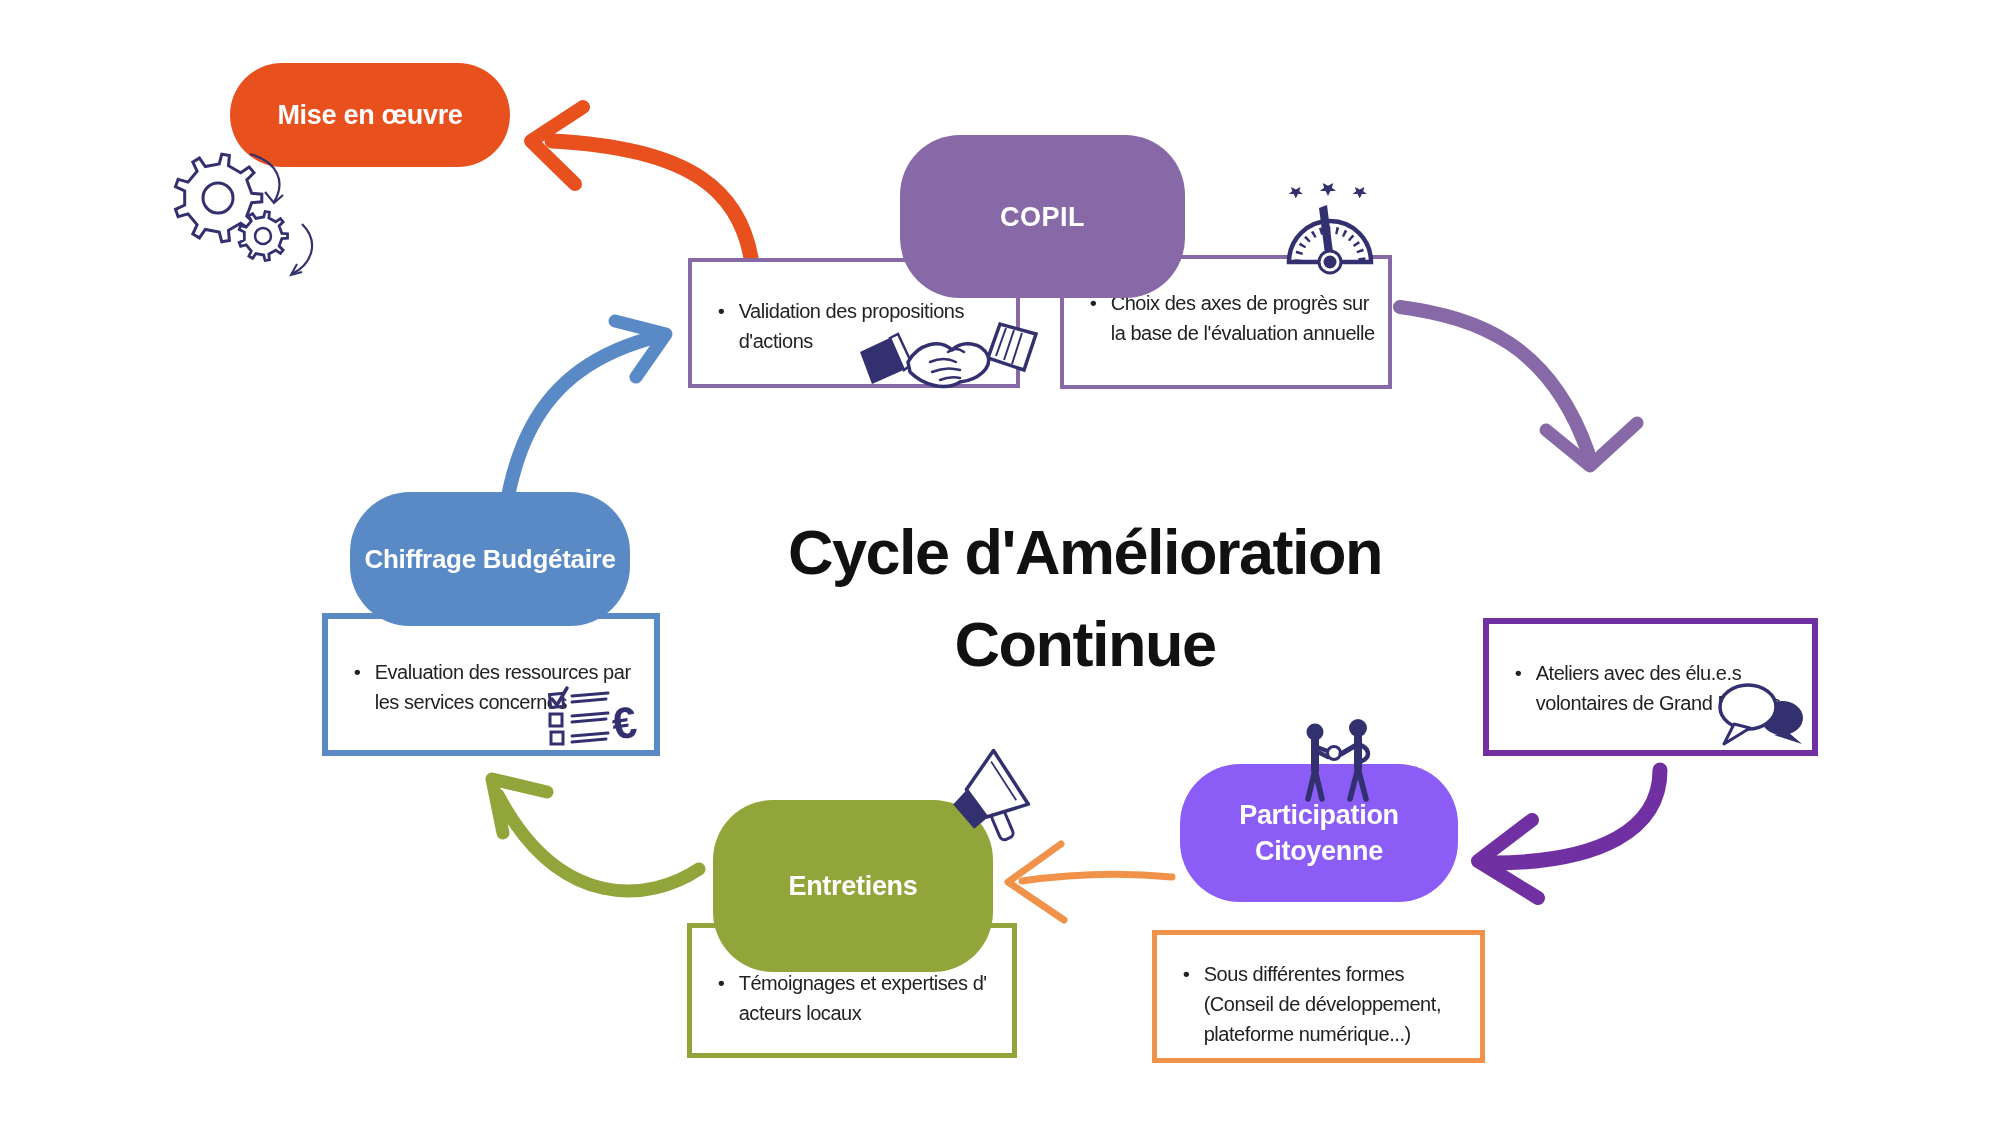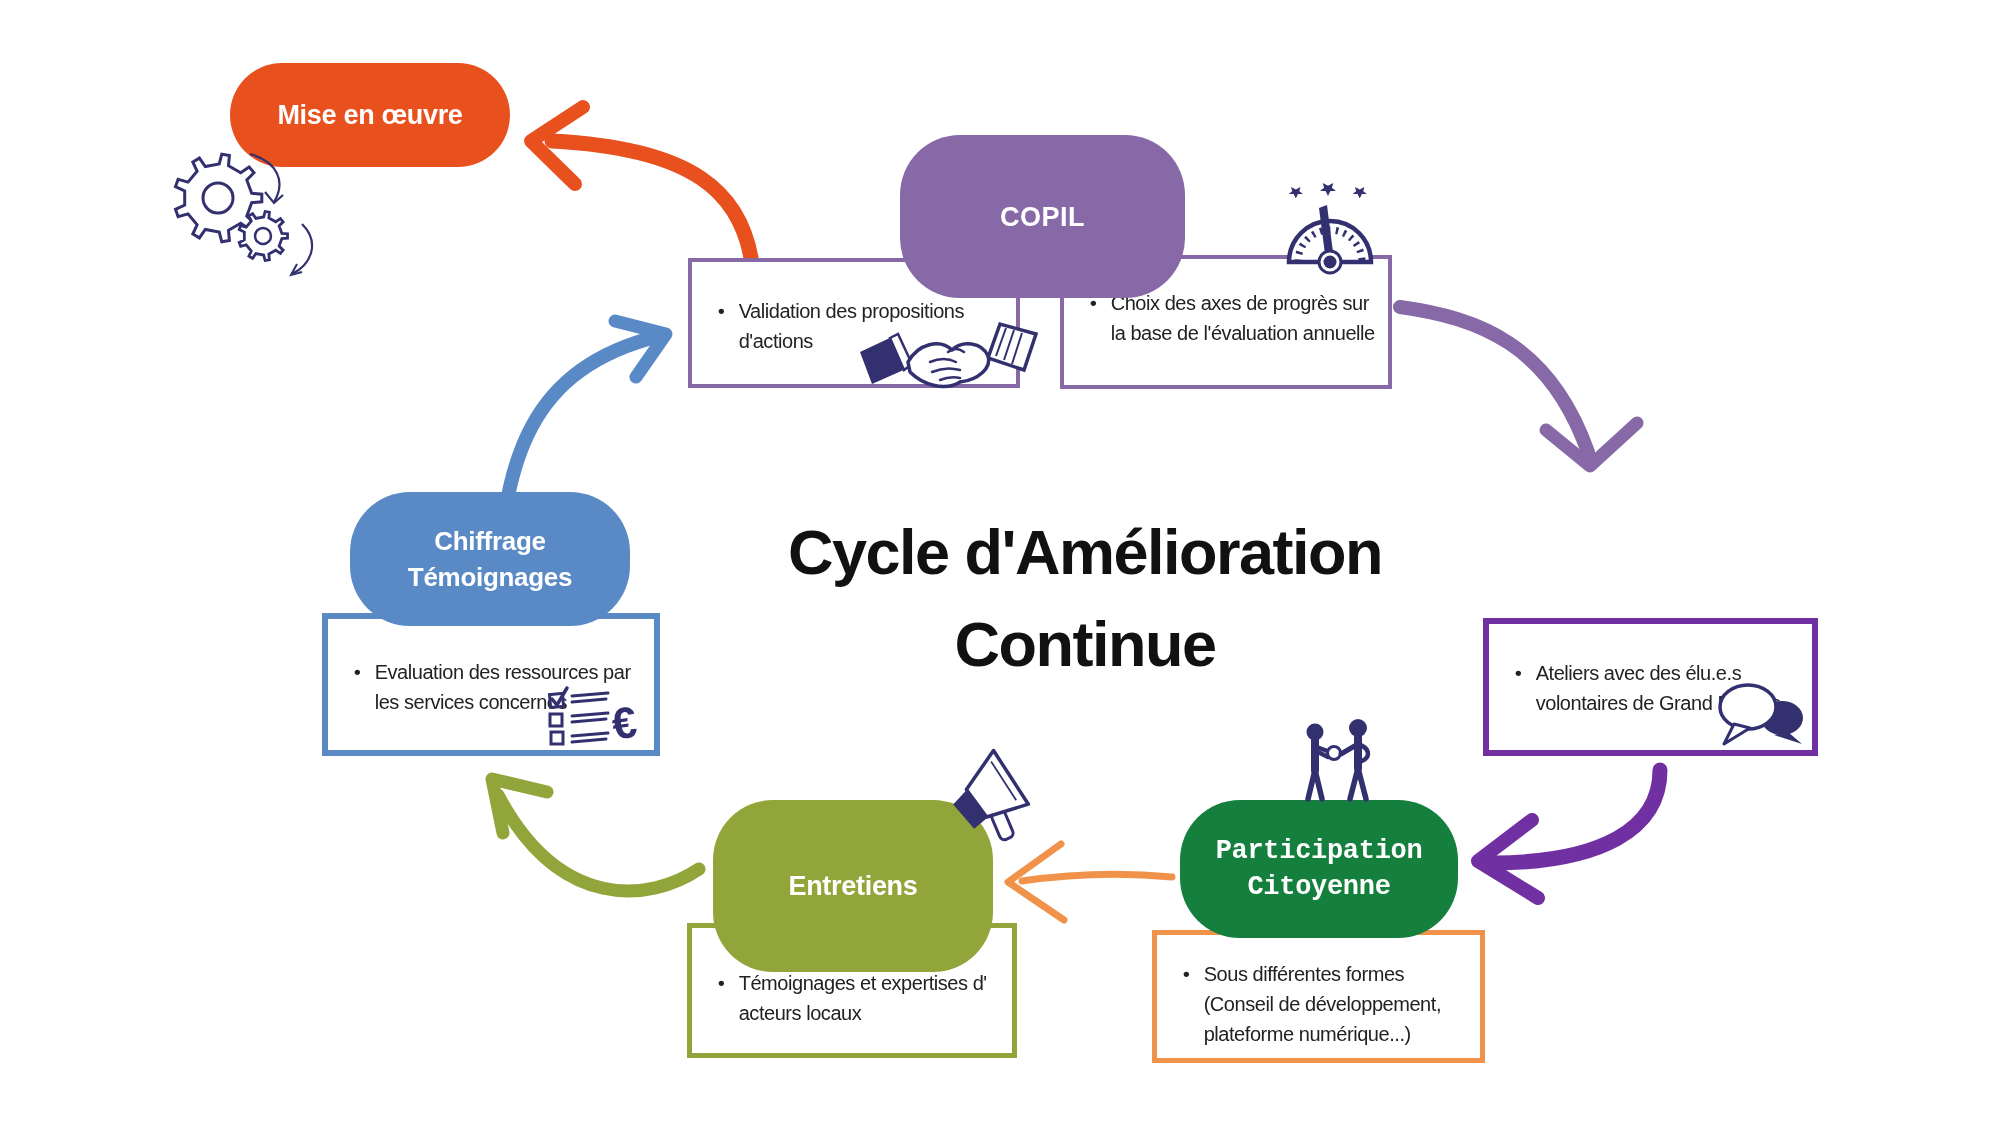--- a/index.html
+++ b/index.html
@@ -14,21 +14,21 @@
   .title{position:absolute;left:685px;top:506px;width:800px;z-index:1;text-align:center;
          font-weight:bold;color:#111;font-size:63px;line-height:92px;letter-spacing:-1.5px;}
 
   
   .pill{position:absolute;border-radius:60px;display:flex;align-items:center;justify-content:center;
         z-index:3;color:#fff;font-weight:bold;font-size:27px;line-height:36px;text-align:center;
         letter-spacing:-0.3px;}
   .pill-mise{left:230px;top:63px;width:280px;height:104px;background:#E8501E;}
   .pill-copil{left:900px;top:135px;width:285px;height:163px;background:#8769A7;letter-spacing:0.5px;}
   .pill-orientations{left:1512px;top:492px;width:278px;height:134px;background:#7130A2;padding:0 44px;box-sizing:border-box;}
-  .pill-participation{left:1180px;top:800px;width:278px;height:138px;background:#15803d;padding:0 40px;box-sizing:border-box;font-family:Liberation Mono, monospace;}
+  .pill-participation{left:1180px;top:764px;width:278px;height:138px;background:#8b5cf6;padding:0 40px;box-sizing:border-box;}
   .pill-entretiens{left:713px;top:800px;width:280px;height:172px;background:#92A53A;}
   .pill-chiffrage{left:350px;top:492px;width:280px;height:134px;background:#5A8AC6;font-size:26px;}
 
   
   .note{position:absolute;background:#fff;z-index:2;box-sizing:border-box;}
   .note-validation{left:688px;top:258px;width:332px;height:130px;border:4px solid #8769A7;}
   .note-choix{left:1060px;top:255px;width:332px;height:134px;border:4px solid #8769A7;}
   .note-ateliers{left:1483px;top:618px;width:335px;height:138px;border:6px solid #7130A2;}
   .note-sous{left:1152px;top:930px;width:333px;height:133px;border:5px solid #F0924A;}
   .note-temoignages{left:687px;top:923px;width:330px;height:135px;border:5px solid #92A53A;}
@@ -98,21 +98,21 @@
   <div class="pill pill-copil">
     <span>COPIL</span>
   </div>
   <div class="pill pill-participation">
     <span>Participation Citoyenne</span>
   </div>
   <div class="pill pill-entretiens">
     <span>Entretiens</span>
   </div>
   <div class="pill pill-chiffrage">
-    <span>Chiffrage Témoignages</span>
+    <span>Chiffrage Budgétaire</span>
   </div>
 
   <div class="note note-validation">
     <div class="note-inner">
       <span class="bullet">•</span>
       <span class="note-text">Validation des propositions d'actions</span>
     </div>
     <svg class="icon icon-handshake" viewBox="0 0 176 86">
       <polygon points="0,34 34,18 48,50 12,66" fill="#32306F"></polygon>
       <polygon points="30,20 38,16 52,46 44,52" fill="#fff" stroke="#32306F" stroke-width="2.5"></polygon>

